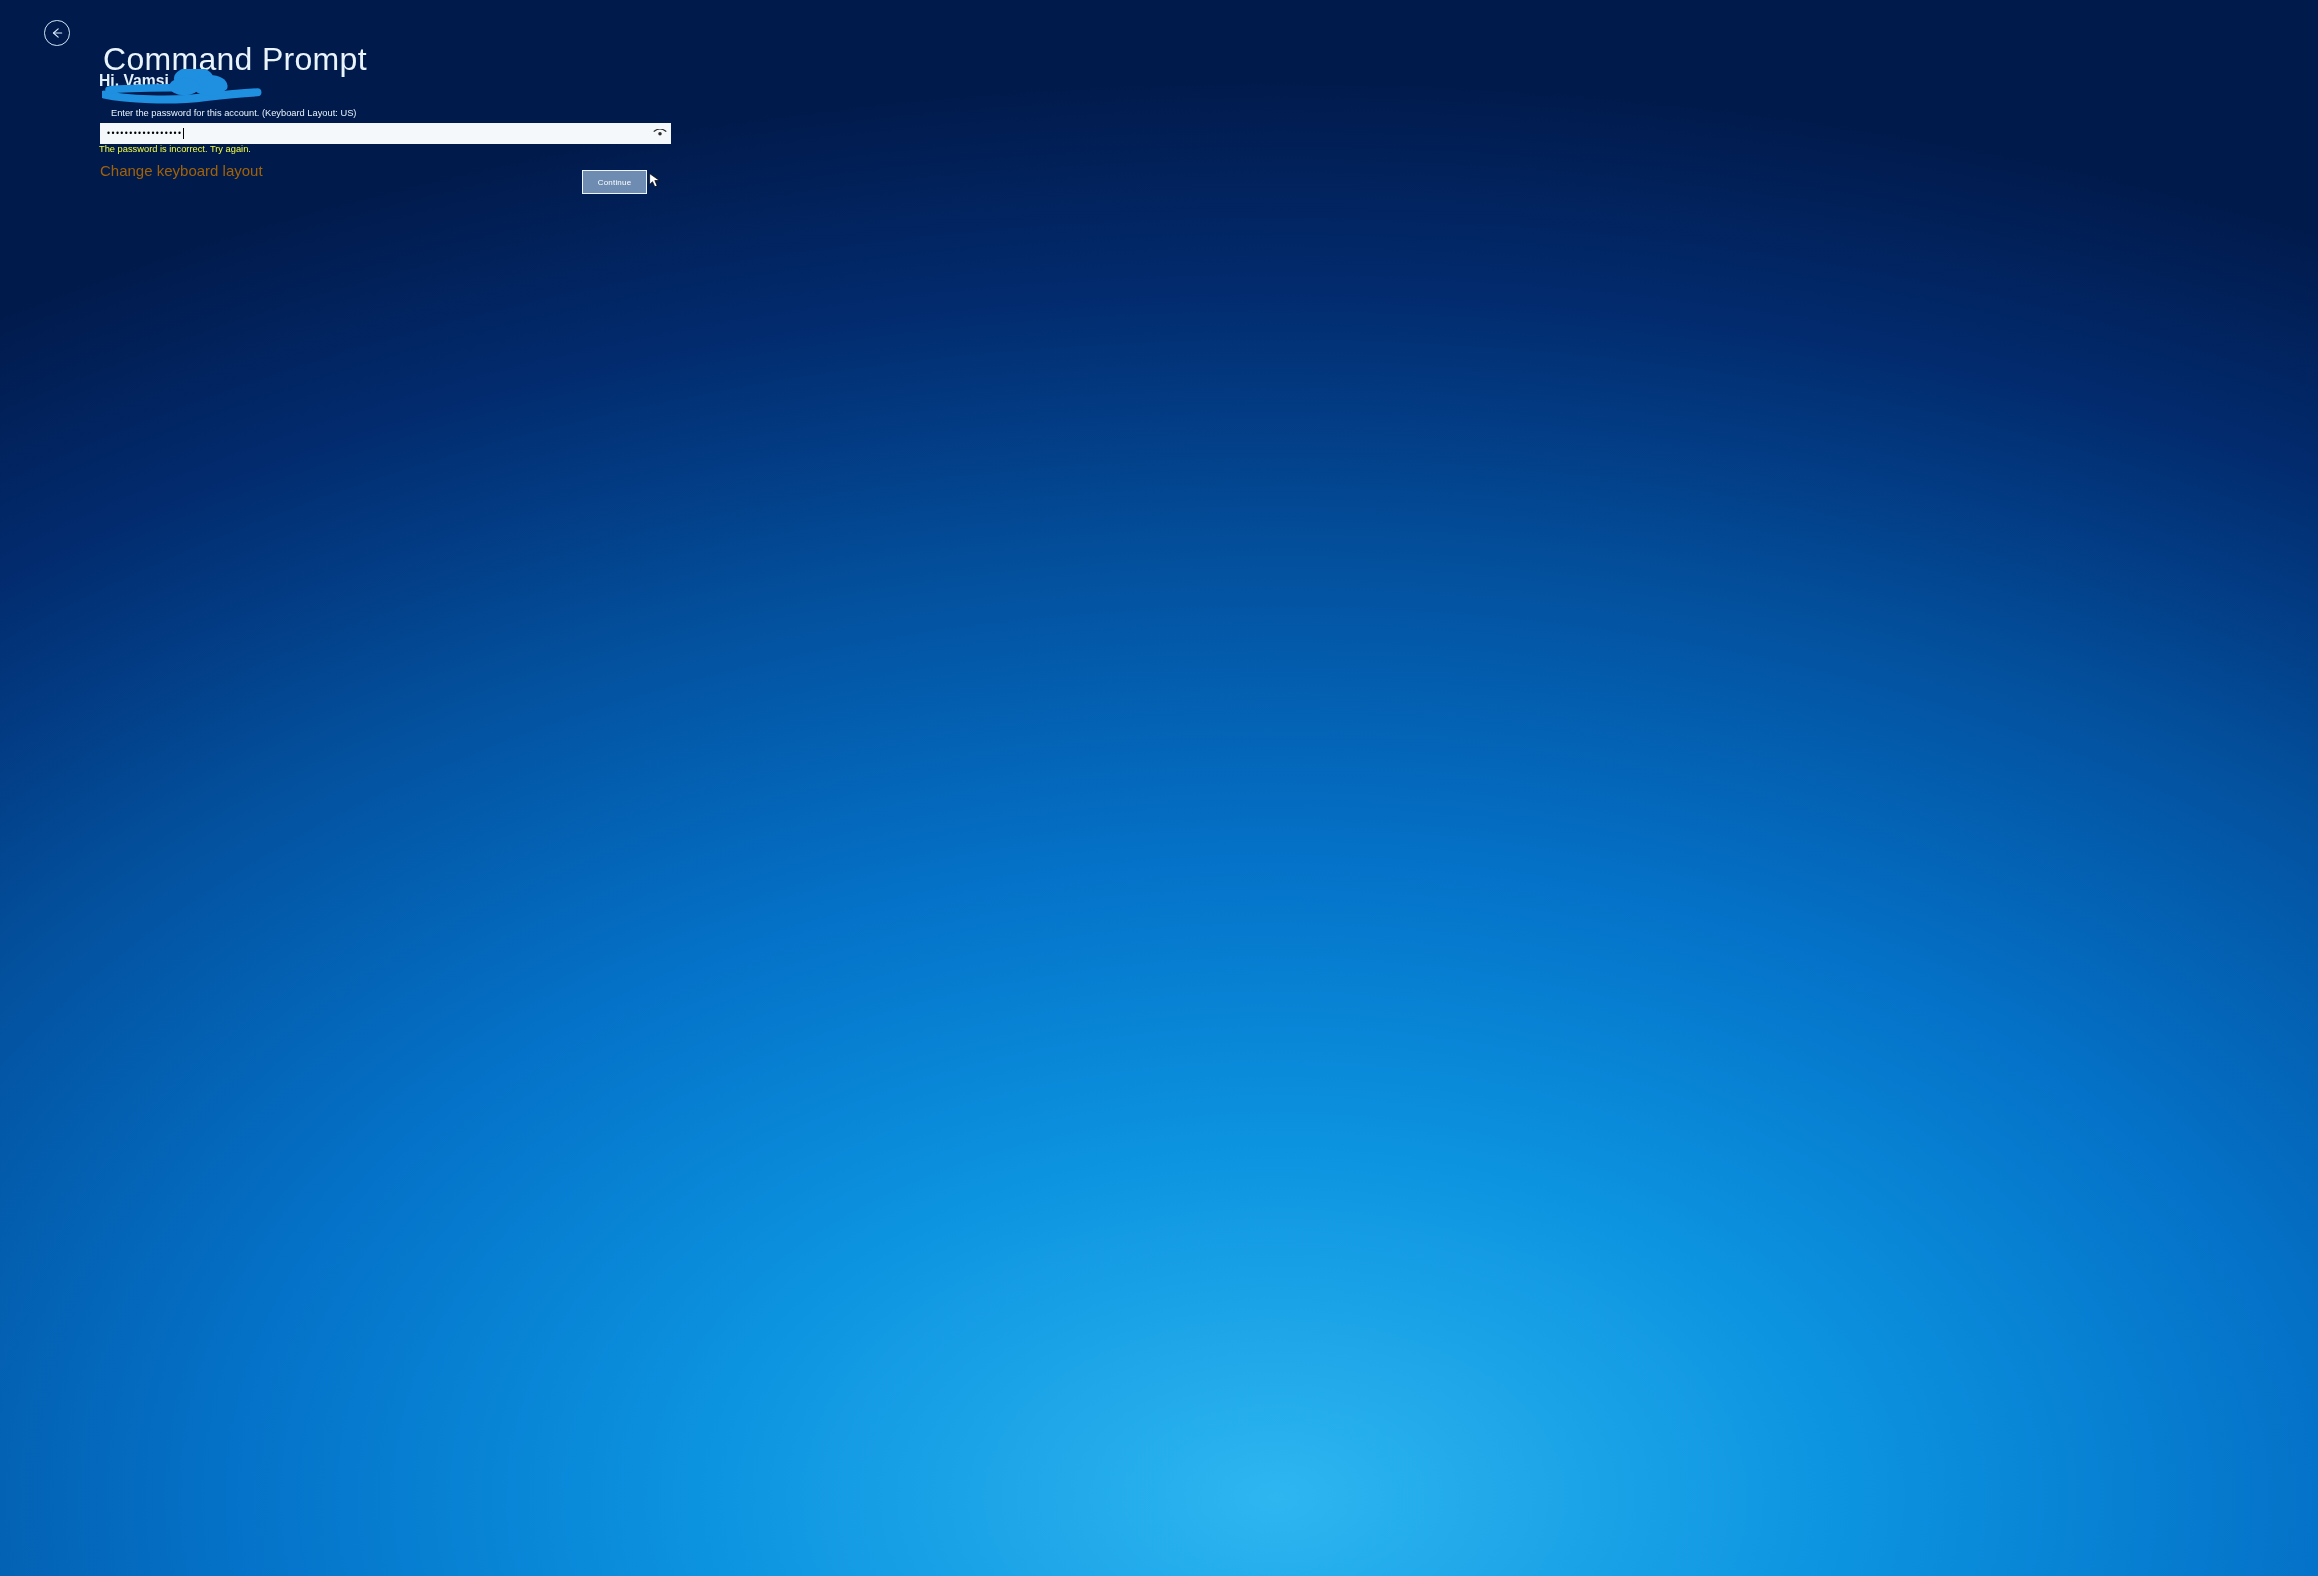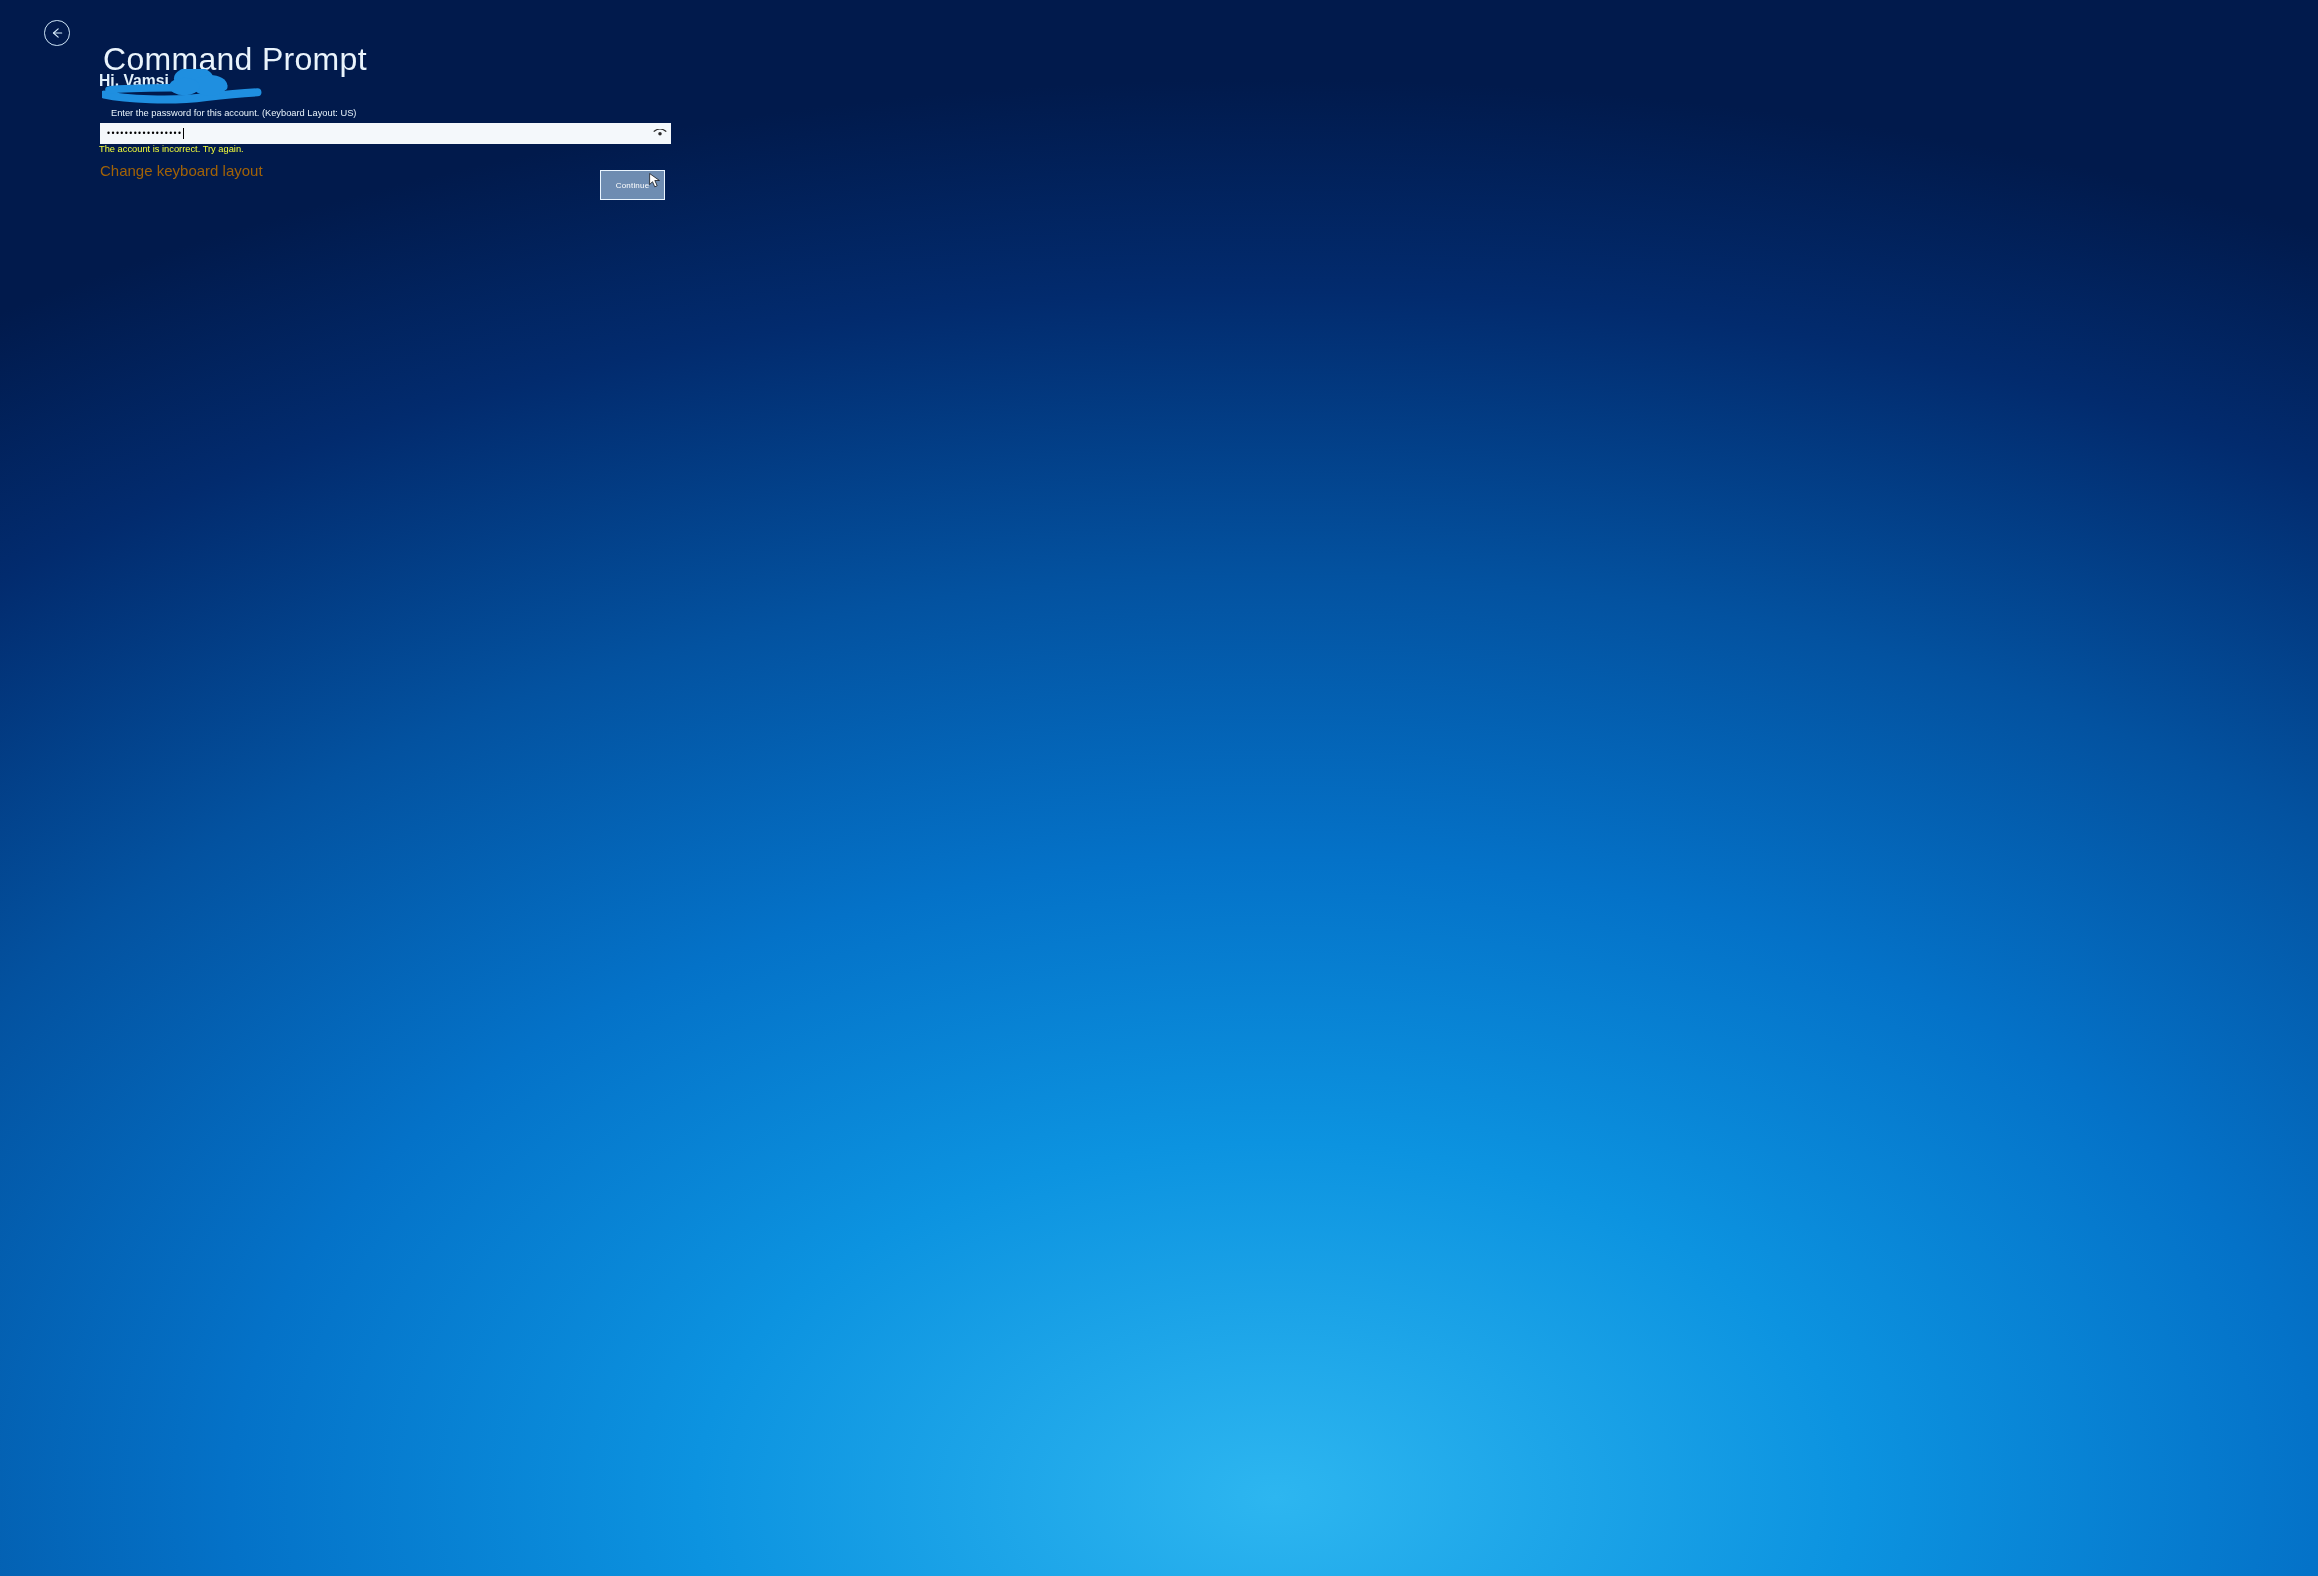--- a/index.html
+++ b/index.html
@@ -105,22 +105,22 @@
     position:absolute;
     left:100px; top:162px;
     font-size:15px;
     font-weight:300;
     color:#a16207;
     cursor:pointer;
   }
   
   .continue{
     position:absolute;
-    left:600px; top:170px;
-    min-width:65px; height:30px;
+    left:582px; top:170px;
+    min-width:65px; height:24px;
     border:0.6px solid #eaf5ff;
     background:rgba(200,232,255,0.55);
     color:#ffffff;
     font-size:8px;
     letter-spacing:0.2px;
     display:flex;align-items:center;justify-content:center;
     cursor:pointer;
     padding:0 5.8px;
     box-sizing:border-box;
     text-align:center;
@@ -169,21 +169,21 @@
     <span class="reveal">
       <span>
         <svg width="14" height="9.3" viewBox="0 0 24 16">
           <path d="M2 4 Q12 -4 22 4" stroke="#2a2a2a" stroke-width="2" fill="none" stroke-linecap="round"></path>
           <circle cx="12" cy="8" r="3" fill="#2a2a2a"></circle>
         </svg>
       </span>
     </span>
   </div>
 
-  <div class="error">The account is incorrect. Try again.</div>
+  <div class="error">The password is incorrect. Try again.</div>
 
   <div class="kbd-link">Change keyboard layout</div>
 
   <div class="continue">
     <span>Continue</span>
   </div>
 
   <svg class="cursor" viewBox="0 0 22 26">
     <path d="M1 1 L1 20 L6 15 L10 24 L14 22 L10 13 L18 13 Z" fill="#ffffff" stroke="#000000" stroke-width="1.2" stroke-linejoin="round"></path>
   </svg>

